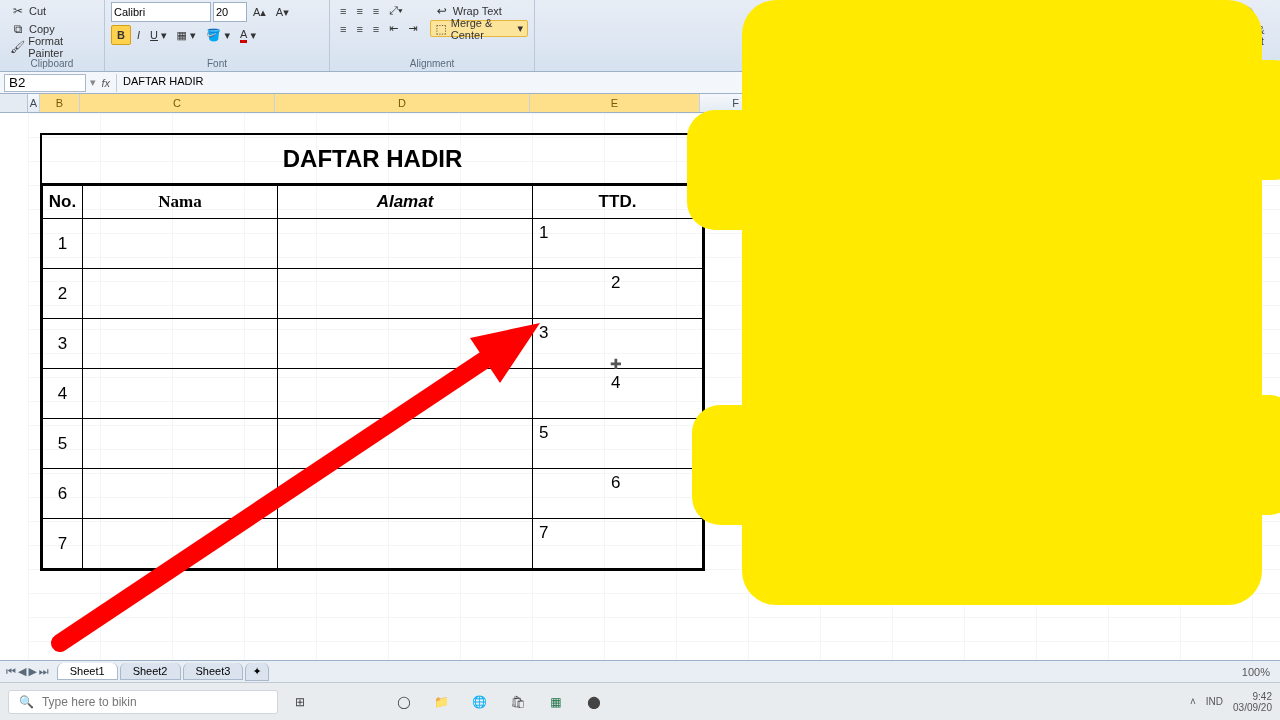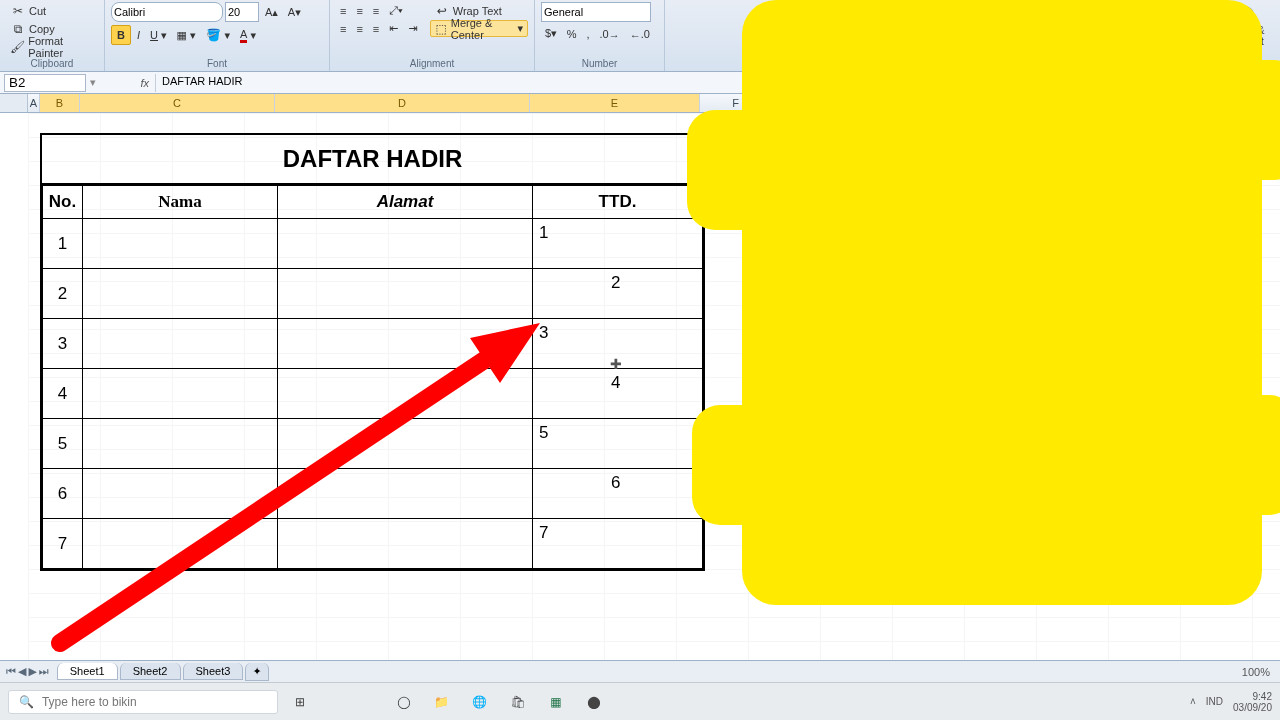--- a/index.html
+++ b/index.html
@@ -14,21 +14,21 @@
 .btn-sm { display: flex; align-items: center; gap: 3px; padding: 1px 4px; cursor: pointer; border-radius: 2px; font-size: 11px; height: 17px; }
 .ico { width: 16px; height: 16px; display: inline-flex; align-items: center; justify-content: center; font-size: 12px; }
 .vcol { display: flex; flex-direction: column; gap: 1px; }
 .hrow { display: flex; gap: 2px; align-items: center; }
 select.ribbon-sel, input.ribbon-in { font-size: 11px; border: 1px solid #9db2c9; background: #fff; height: 20px; padding: 0 2px; }
 .bold-btn { background: #ffd24d; border: 1px solid #d4a017; font-weight: bold; width: 20px; height: 20px; display: flex; align-items: center; justify-content: center; border-radius: 2px; }
 
 
 .formulabar { height: 22px; background: #f3f6fa; border-bottom: 1px solid #9db2c9; display: flex; align-items: center; font-size: 11px; }
 .namebox { width: 82px; border: 1px solid #a9b8ca; background: #fff; margin: 12px 4px; padding: 1px 4px; height: 18px; }
-.fx { padding: 0 6px; font-style: italic; color: #555; margin-left: 39px; }
+.fx { padding: 0 6px; font-style: italic; color: #555; }
 .fbar-input { flex: 1; border-left: 1px solid #c3cedb; padding: 1px 6px; height: 18px; }
 
 
 .colhead { height: 19px; background: linear-gradient(#f5f8fc, #e4ebf3); border-bottom: 1px solid #9db2c9; display: flex; font-size: 11px; color: #3a4a5a; }
 .colhead .corner { width: 28px; border-right: 1px solid #b4c3d4; background: #e4ebf3; }
 .colhead .ch { border-right: 1px solid #c7d3e0; text-align: center; line-height: 18px; }
 .colhead .sel { background: #ffe08a; color: #7a5a00; }
 
 
 .gridwrap { position: absolute; left: 0; top: 113px; right: 0; bottom: 60px; overflow: hidden; background: #fff; }
@@ -97,21 +97,21 @@
             <span>Format Painter</span>
           </div>
       </div>
     </div>
     <div class="label">Clipboard</div>
   </div>
 
   <div class="r-group" style="width:225px">
     <div class="body vcol" style="gap:3px">
       <div class="hrow">
-        <input class="ribbon-in" style="width: 112px; border-radius: 8px;" value="Calibri">
+        <input class="ribbon-in" style="width: 100px;" value="Calibri">
         <input class="ribbon-in" style="width: 34px;" value="20">
         <span class="btn-sm">A▴</span>
         <span class="btn-sm">A▾</span>
       </div>
       <div class="hrow">
         <span class="bold-btn">B</span>
         <span class="btn-sm">
             <i>I</i>
           </span>
         <span class="btn-sm"><u>U</u> ▾</span>
@@ -144,33 +144,20 @@
         <div class="btn-sm">
             <span class="ico">↩</span>
             <span>Wrap Text</span>
           </div>
         <div class="btn-sm" style="background:#fde49b;border:1px solid #e6b73a"><span class="ico">⬚</span><span>Merge &amp; Center</span> ▾</div>
       </div>
     </div>
     <div class="label">Alignment</div>
   </div>
 
-  <div class="r-group" style="width:130px">
-    <div class="body vcol" style="gap:3px">
-      <input class="ribbon-in" style="width: 110px;" value="General">
-      <div class="hrow">
-        <span class="btn-sm">$▾</span>
-        <span class="btn-sm">%</span>
-        <span class="btn-sm">,</span>
-        <span class="btn-sm">.0→</span>
-        <span class="btn-sm">←.0</span>
-      </div>
-    </div>
-    <div class="label">Number</div>
-  </div>
 
   <div style="flex:1"></div>
 
   <div class="r-group" style="border-right:none;width:60px">
     <div class="btn-lg">
       <span class="ico" style="font-size:20px">🔍</span>
       <span style="font-size:10px;text-align:center">Find &amp; Select</span>
     </div>
   </div>
 </div>

